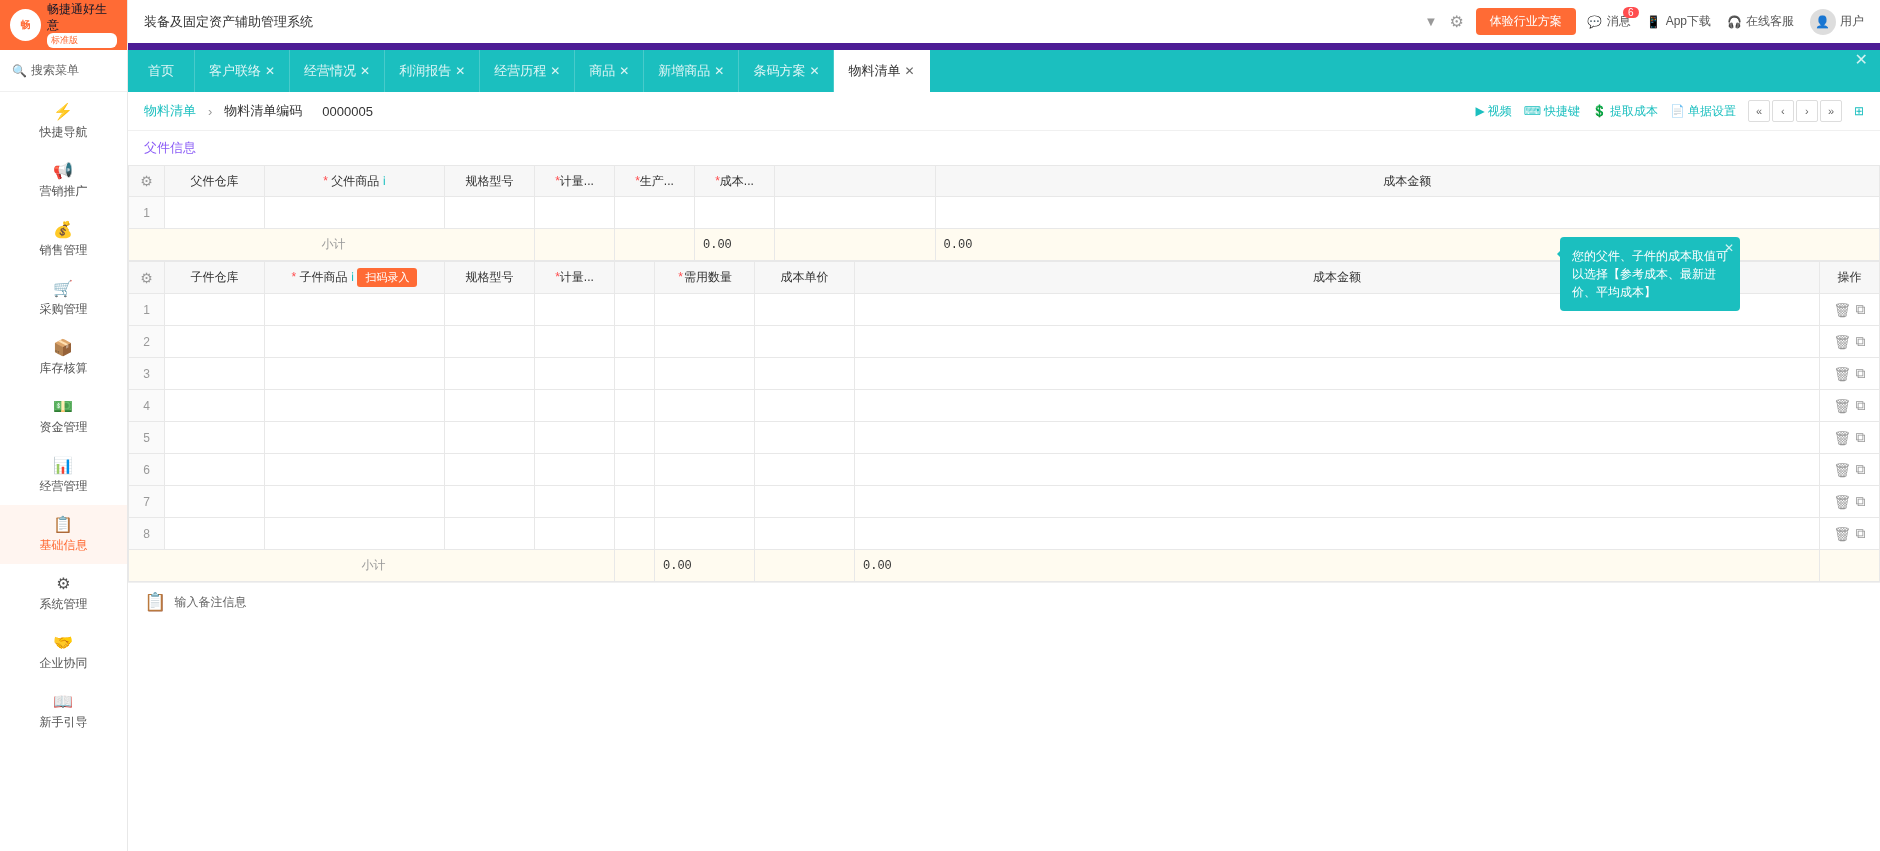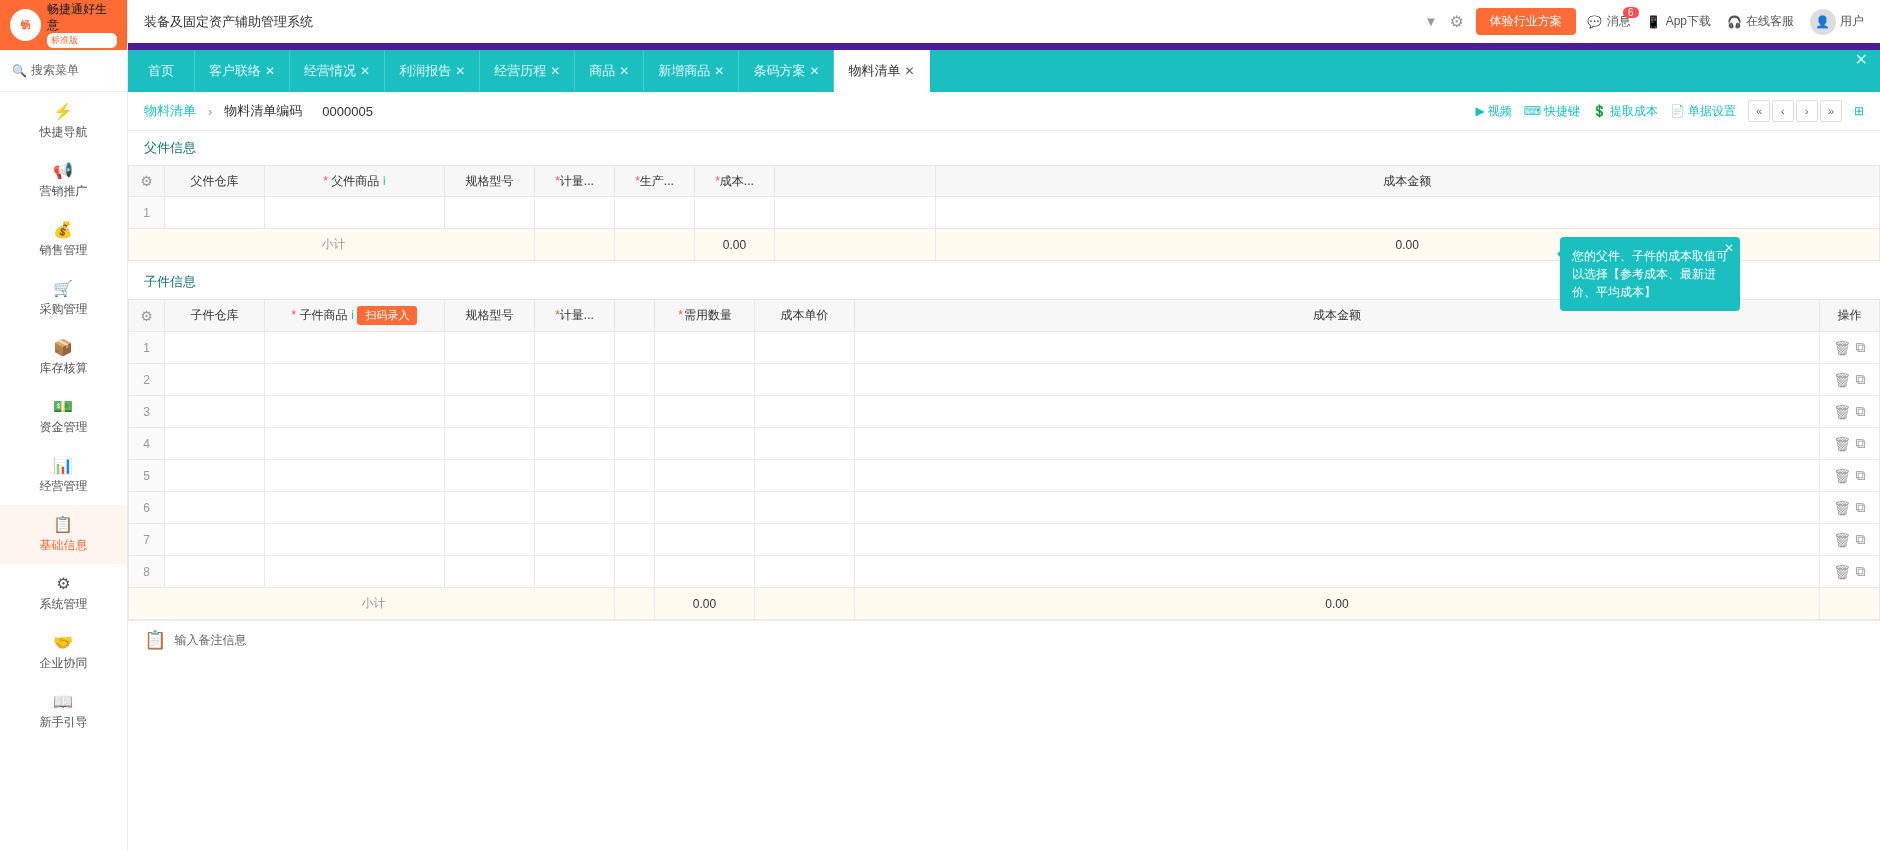--- a/index.html
+++ b/index.html
@@ -49,30 +49,30 @@
     
     .breadcrumb-bar { display: flex; align-items: center; padding: 8px 16px; border-bottom: 1px solid #f0f0f0; gap: 12px; }
     .breadcrumb-item { color: #1bbfbf; font-size: 13px; cursor: pointer; }
     .breadcrumb-sep { color: #999; }
     .breadcrumb-current { color: #333; font-size: 13px; }
     .breadcrumb-code { color: #333; font-size: 13px; font-weight: 500; }
     .breadcrumb-actions { margin-left: auto; display: flex; align-items: center; gap: 12px; }
     .action-link { color: #1bbfbf; font-size: 12px; cursor: pointer; display: flex; align-items: center; gap: 3px; }
 
     
-    .section-header { padding: 8px 16px; font-size: 13px; font-weight: 500; color: #0f766e; background: #fff; }
+    .section-header { padding: 8px 16px; font-size: 13px; font-weight: 500; color: #8b5cf6; background: #fff; }
 
     
     .data-table { width: 100%; border-collapse: collapse; font-size: 12px; }
     .data-table th { background: #f7f7f7; border: 1px solid #e8e8e8; padding: 6px 8px; color: #333; font-weight: normal; white-space: nowrap; }
     .data-table td { border: 1px solid #e8e8e8; padding: 4px 8px; color: #333; height: 32px; }
     .data-table td.row-num { color: #999; text-align: center; width: 32px; background: #fafafa; }
     .data-table tr.subtotal td { background: #fffbf0; }
     .data-table .subtotal-label { color: #666; padding-left: 12px; }
-    .data-table .subtotal-val { text-align: center; font-weight: 500; }
+    .data-table .subtotal-val { text-align: left; font-weight: 500; font-family: Liberation Mono, monospace; }
     .th-settings { width: 32px; text-align: center; }
     .required-star { color: #ff4d4f; }
     .scan-btn { background: #ff6b35; color: #fff; border: none; padding: 2px 8px; border-radius: 3px; font-size: 11px; cursor: pointer; }
     .col-actions { display: flex; gap: 4px; justify-content: center; }
     .icon-btn { background: none; border: none; cursor: pointer; color: #999; font-size: 14px; }
 
     
     .tooltip-box { position: absolute; background: #1bbfbf; color: #fff; font-size: 12px; padding: 10px 12px; border-radius: 4px; width: 180px; line-height: 1.5; z-index: 100; top: 145px; right: 140px; }
     .tooltip-box::before { content: ''; position: absolute; left: -8px; top: 12px; border: 5px solid transparent; border-right-color: #1bbfbf; }
     .tooltip-close { position: absolute; top: 4px; right: 6px; cursor: pointer; color: rgba(255,255,255,0.8); font-size: 12px; background: none; border: none; }
@@ -329,21 +329,20 @@
               <td></td>
               <td class="subtotal-val"></td>
               <td class="subtotal-val">0.00</td>
               <td></td>
               <td class="subtotal-val">0.00</td>
             </tr>
           </tbody>
         </table>
       </div>
 
-      <div class="section-header" style="margin-top:4px;">子件信息</div>
       <div class="table-wrapper">
         <table class="data-table">
           <thead>
             <tr>
               <th class="th-settings col-rownum">
                 <span class="gear-icon">⚙</span>
               </th>
               <th class="col-warehouse">子件仓库</th>
               <th class="col-product">
                 <span class="required-star">*</span>

